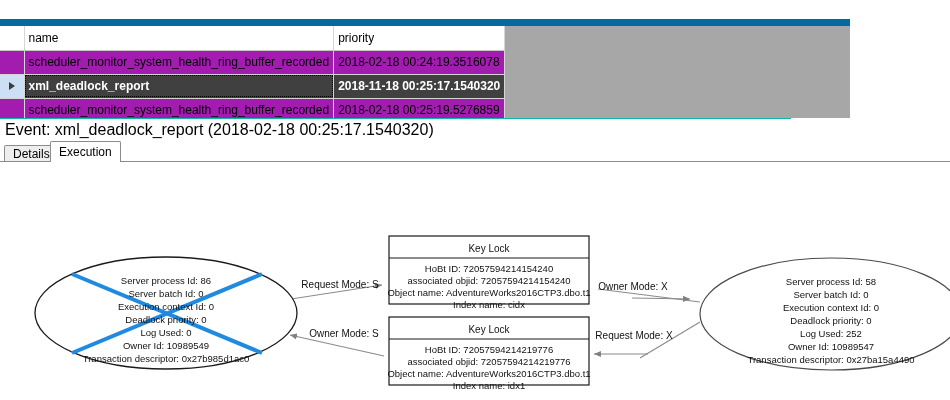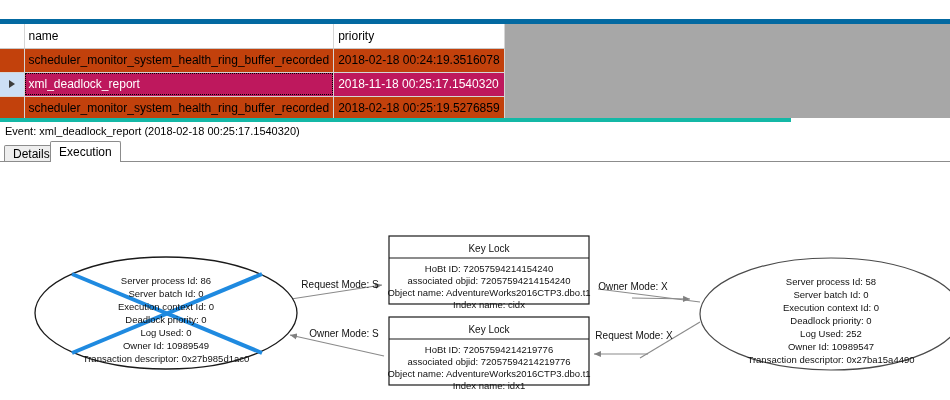--- a/index.html
+++ b/index.html
@@ -23,55 +23,56 @@
     border-bottom: 1px solid #d6d3a8;
     display: flex; align-items: center;
     padding-left: 6px;
     font-size: 12px;
     color: #111;
   }
 
   
   .grid-wrap {
     position: absolute; left: 0; top: 19px;
-    width: 950px; height: 99px;
+    width: 850px; height: 99px;
     background: #a7a7a7;
-    border-top: 5px solid #0369a1;
+    border-top: 7px solid #0369a1;
     overflow: hidden;
   }
   .grid-table {
     border-collapse: collapse;
     background: #ffffff;
     table-layout: fixed;
   }
   .grid-table th, .grid-table td {
     border: 1px solid #d5d5d5;
     border-top: none;
     border-left: none;
     height: 24px;
     padding: 0 4px;
     font-size: 12px;
     font-weight: normal;
     text-align: left;
     white-space: nowrap;
     overflow: hidden;
-    background: #c2410c;
+    background: #a21caf;
     color: #000;
   }
   .col-sel   { width: 24px; min-width: 24px; padding: 0 !important; }
   .col-name  { width: 275px; }
   .col-time  { width: 170px; }
 
   .grid-table thead th { background: #ffffff; border-bottom: 1px solid #c8c8c8; }
   .grid-table thead th.col-sel { background: #ffffff; }
 
   tr.row-selected td.col-name,
   tr.row-selected td.col-time {
-    background: #be185d;
+    background: #404040;
     color: #ffffff;
+    font-weight: bold;
   }
   tr.row-selected td.col-sel { background: #ccdff5; }
   td.cell-focus { outline: 1px dotted #000; outline-offset: -2px; }
 
   .row-marker {
     width: 100%; height: 100%;
     display: flex; align-items: center; justify-content: center;
   }
   .tri {
     width: 0; height: 0;
@@ -79,23 +80,23 @@
     border-top: 4px solid transparent;
     border-bottom: 4px solid transparent;
   }
 
   
   .event-caption {
     position: absolute; left: 0; top: 118px;
     width: 791px; height: 22px;
     display: flex; align-items: center;
     padding-left: 5px;
-    font-size: 11px;
-    background: #ffffff;
-    border-top: 4px solid #14b8a6;
+    font-size: 16px;
+    background: #ffffff;
+    border-top: 1px solid #14b8a6;
   }
 
   
   .tabstrip {
     position: absolute; left: 0; top: 140px;
     width: 950px; height: 22px;
     background: #ffffff;
   }
   .tab {
     position: absolute; bottom: 0;

